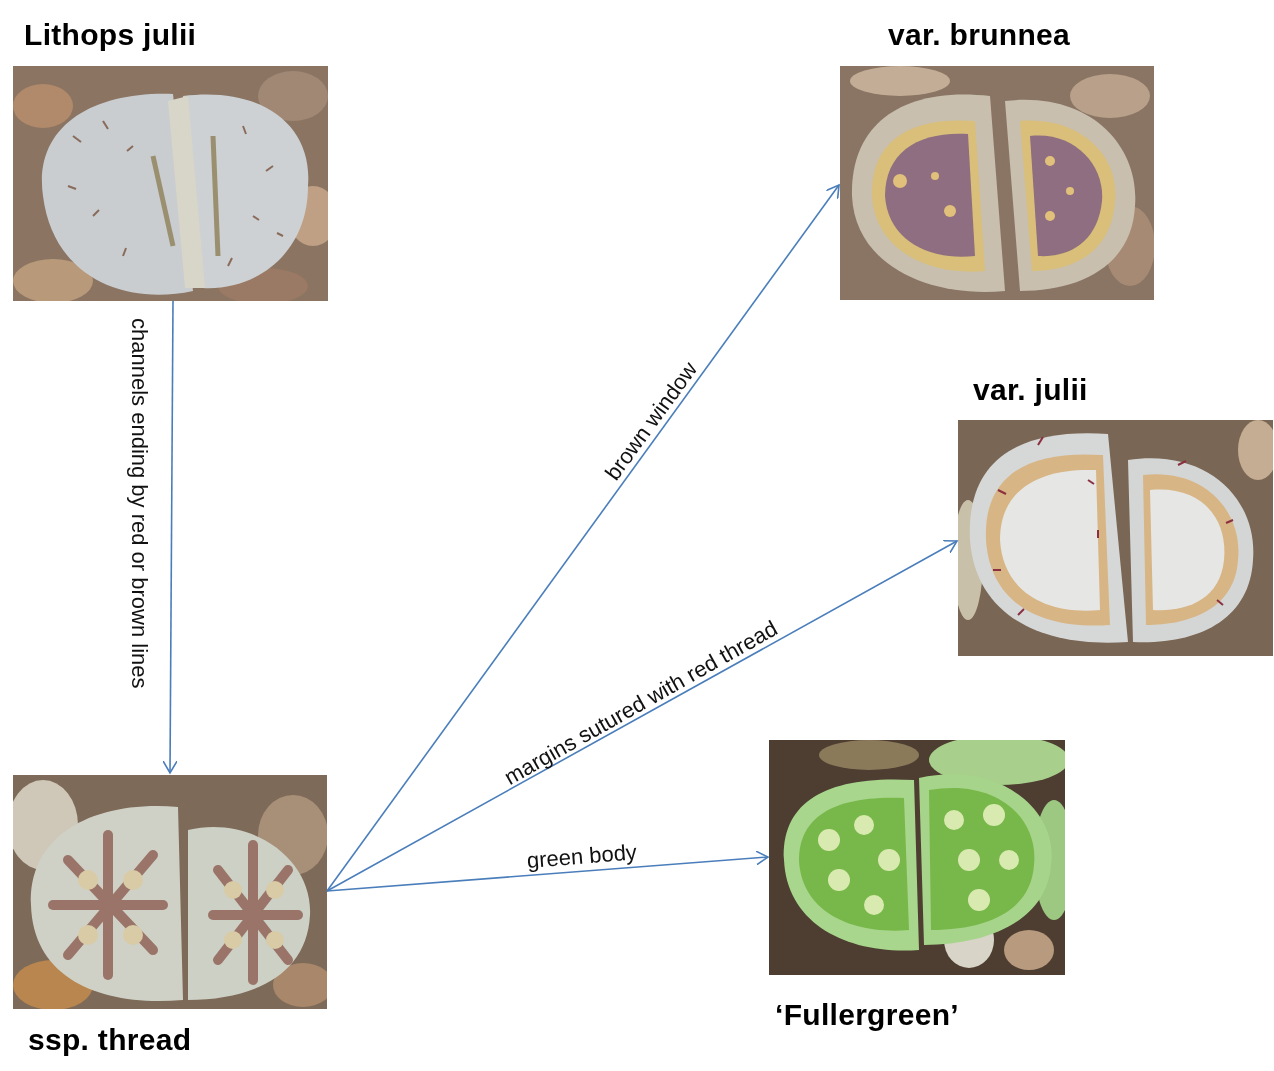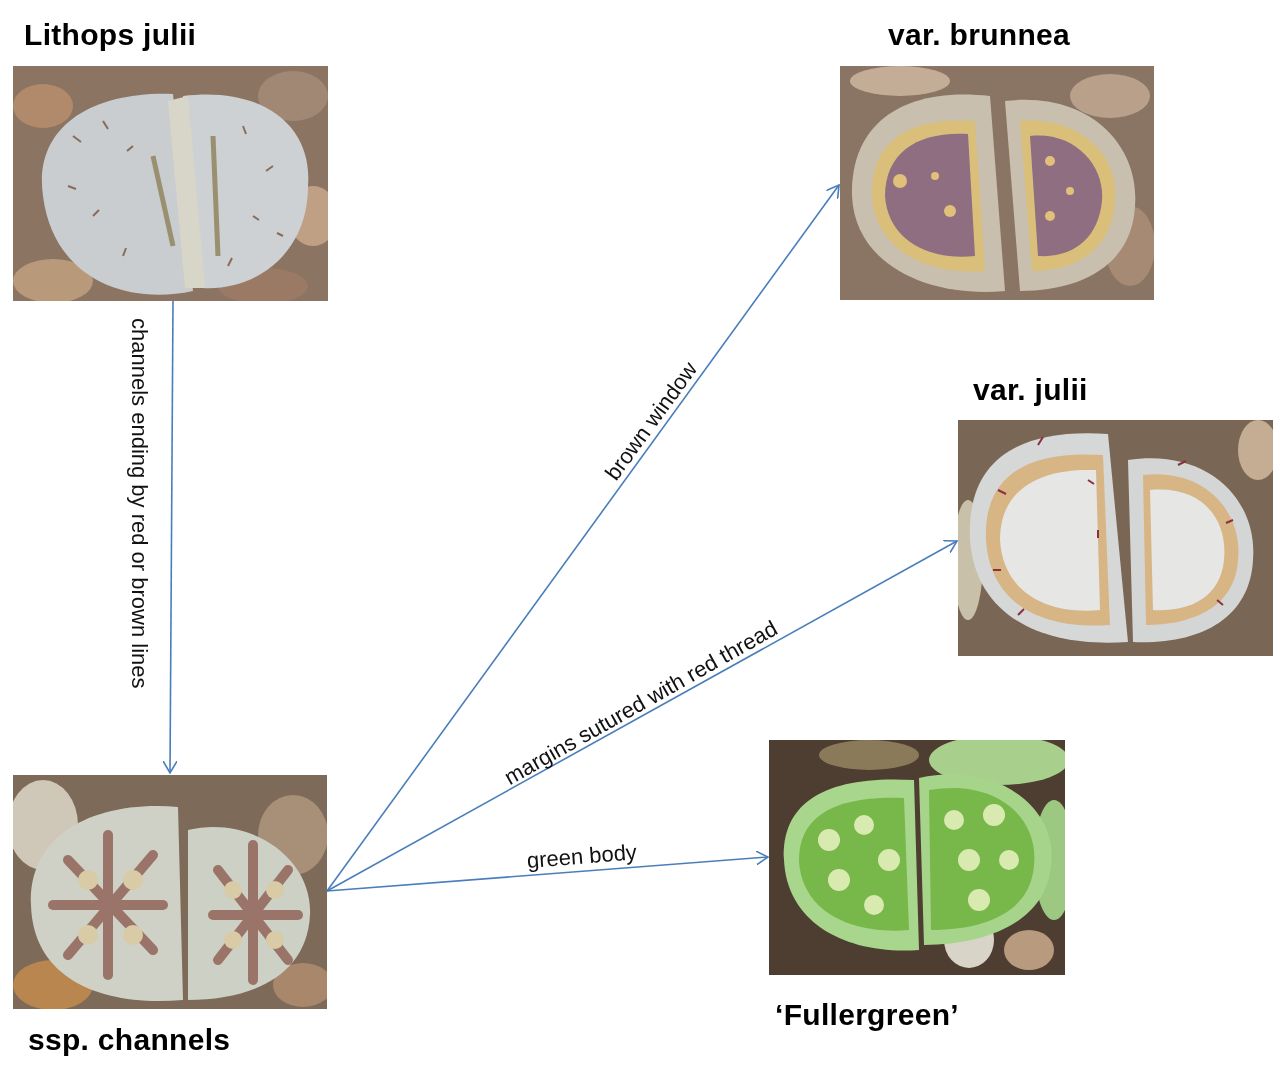--- a/index.html
+++ b/index.html
@@ -33,21 +33,21 @@
   }
   #arrows { position: absolute; left: 0; top: 0; }
 </style>
 </head>
 <body>
 
 <div class="title" style="left:24px; top:18px;">Lithops julii</div>
 <div class="title" style="left:856px; top:18px;margin-left:32px;">var. brunnea</div>
 <div class="title" style="left:973px; top:373px;">var. julii</div>
 <div class="title" style="left:775px; top:998px;">‘Fullergreen’</div>
-<div class="title" style="left:28px; top:1023px;">ssp. channels</div>
+<div class="title" style="left:28px; top:1023px;">ssp. thread</div>
 
 <div class="photo" style="left:13px; top:66px; width:315px; height:235px;">
   <svg viewBox="0 0 315 235" preserveAspectRatio="none">
     <rect width="315" height="235" fill="#8b7462"></rect>
     <ellipse cx="30" cy="40" rx="30" ry="22" fill="#b08a6a"></ellipse>
     <ellipse cx="280" cy="30" rx="35" ry="25" fill="#a08874"></ellipse>
     <ellipse cx="300" cy="150" rx="25" ry="30" fill="#c0a084"></ellipse>
     <ellipse cx="40" cy="215" rx="40" ry="22" fill="#b89a7a"></ellipse>
     <ellipse cx="250" cy="220" rx="45" ry="18" fill="#9a7a64"></ellipse>
     <path d="M30,130 C20,60 80,25 160,28 L180,225 C110,240 40,210 30,130 Z" fill="#c9cdd0"></path>

